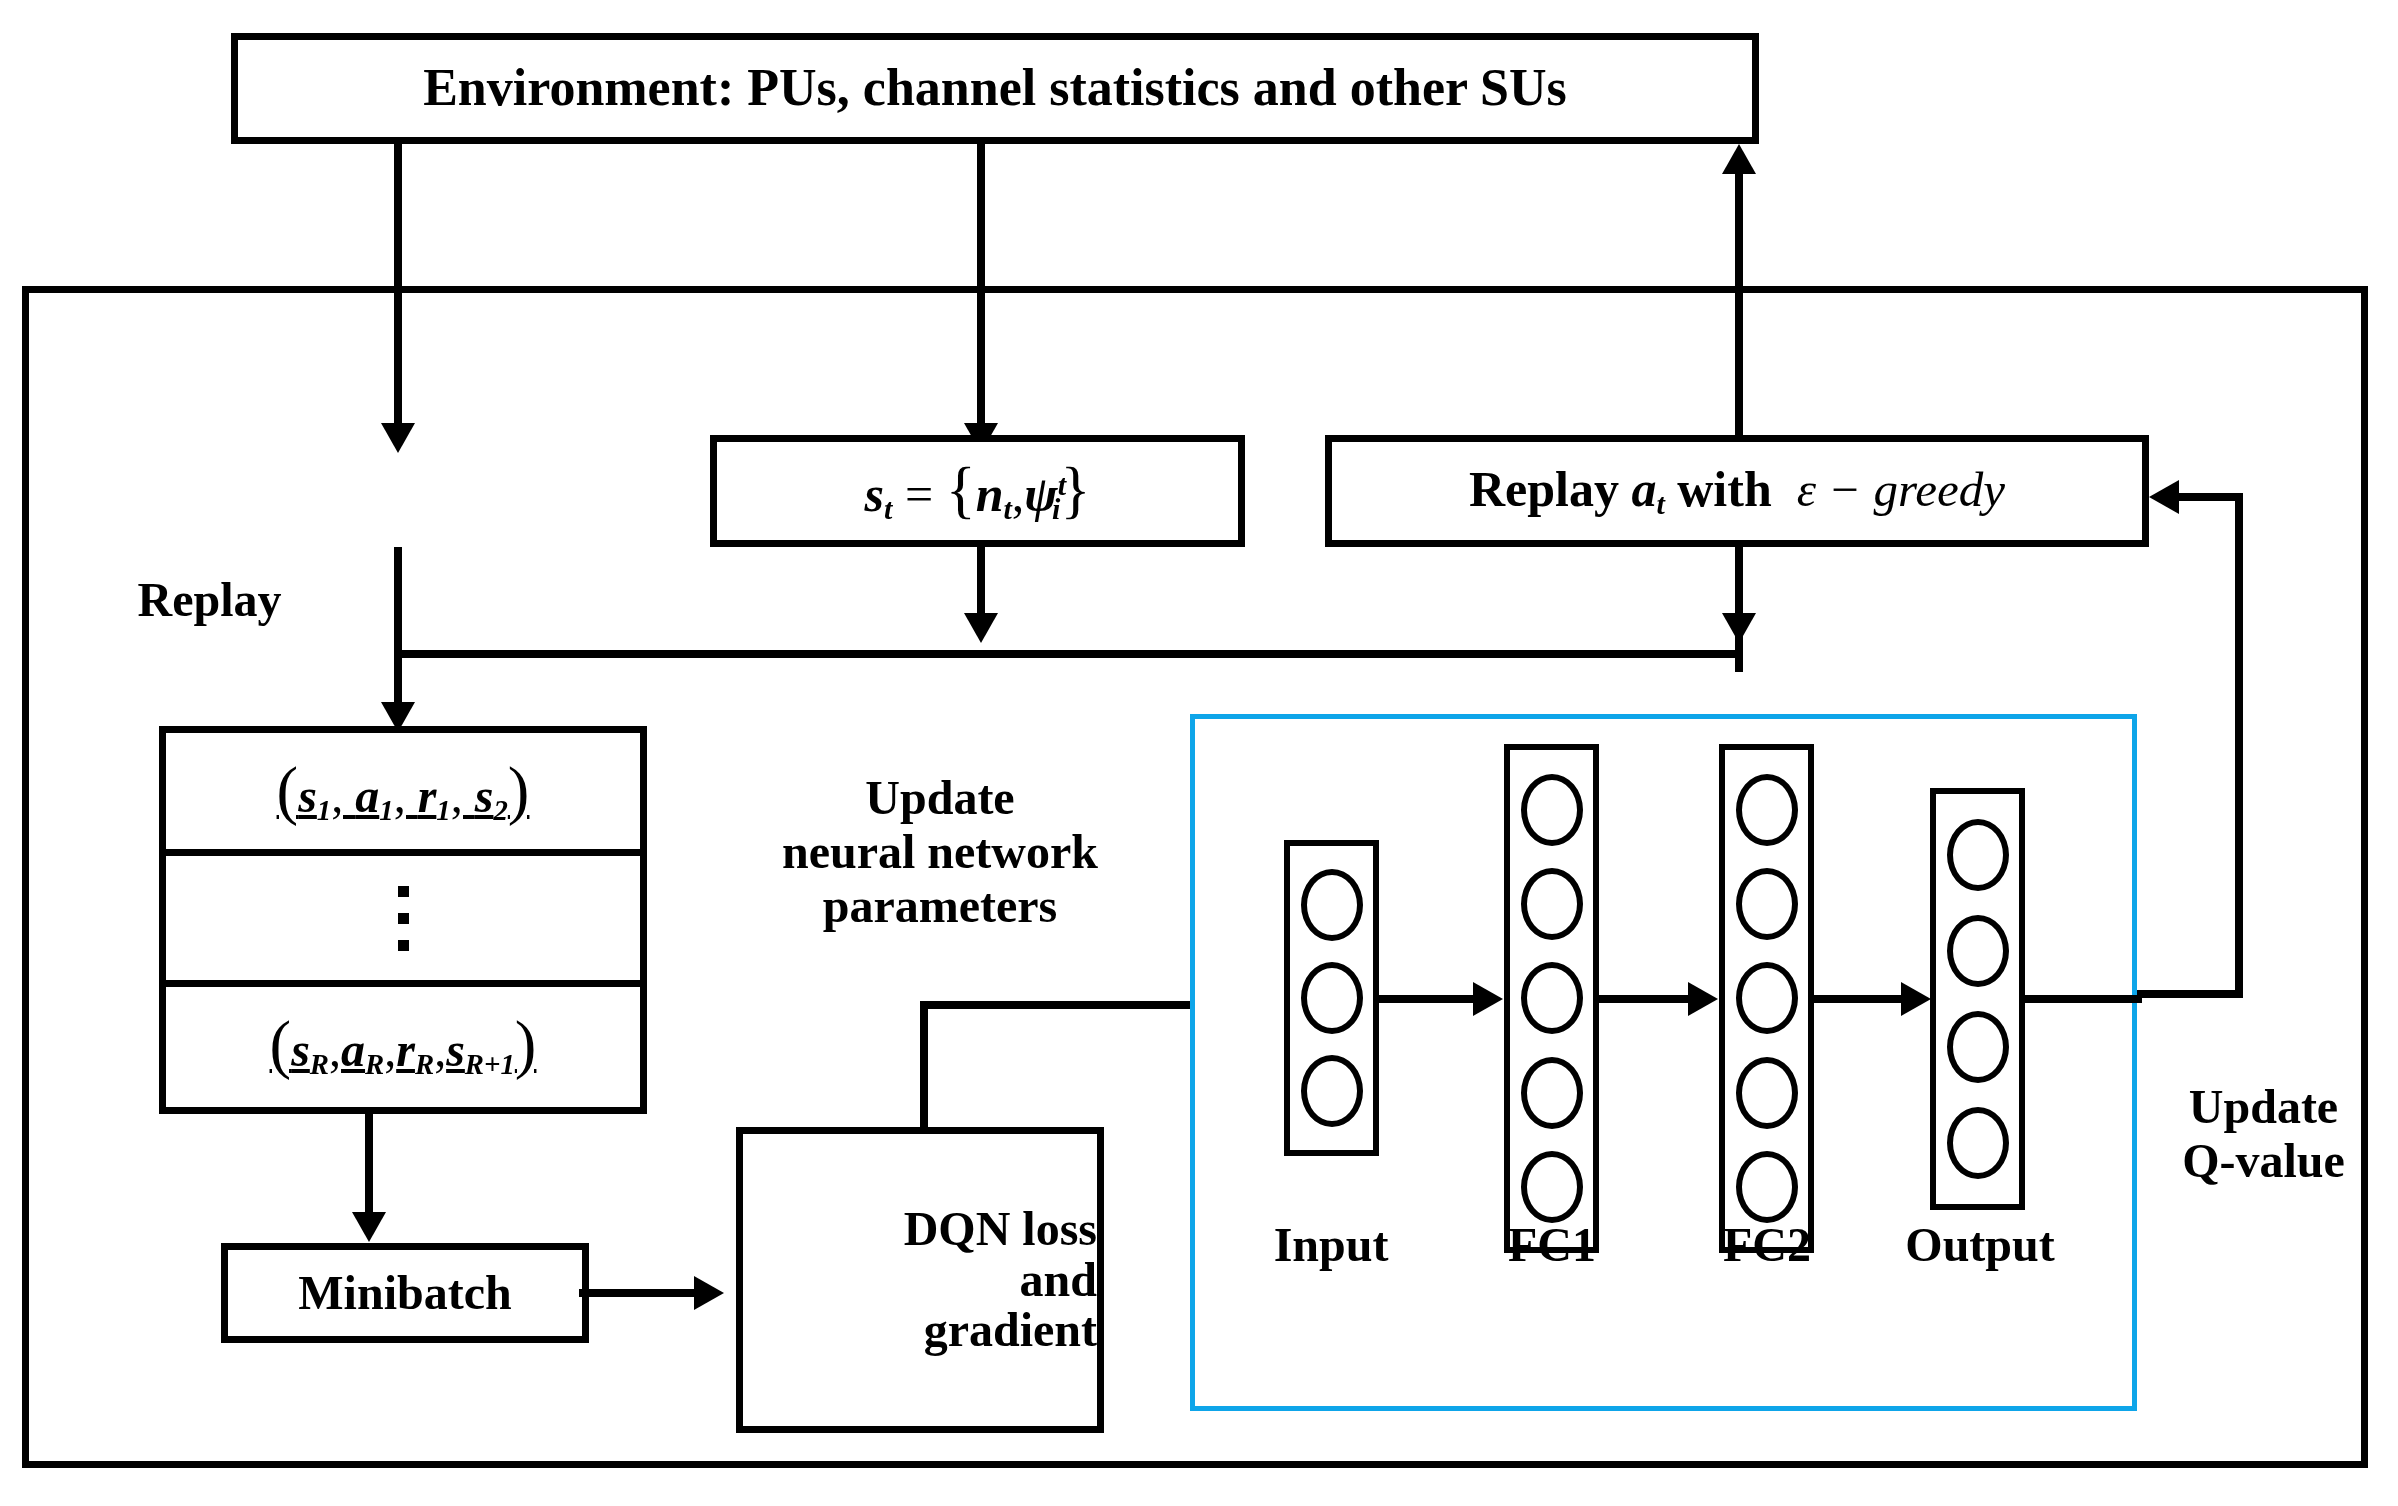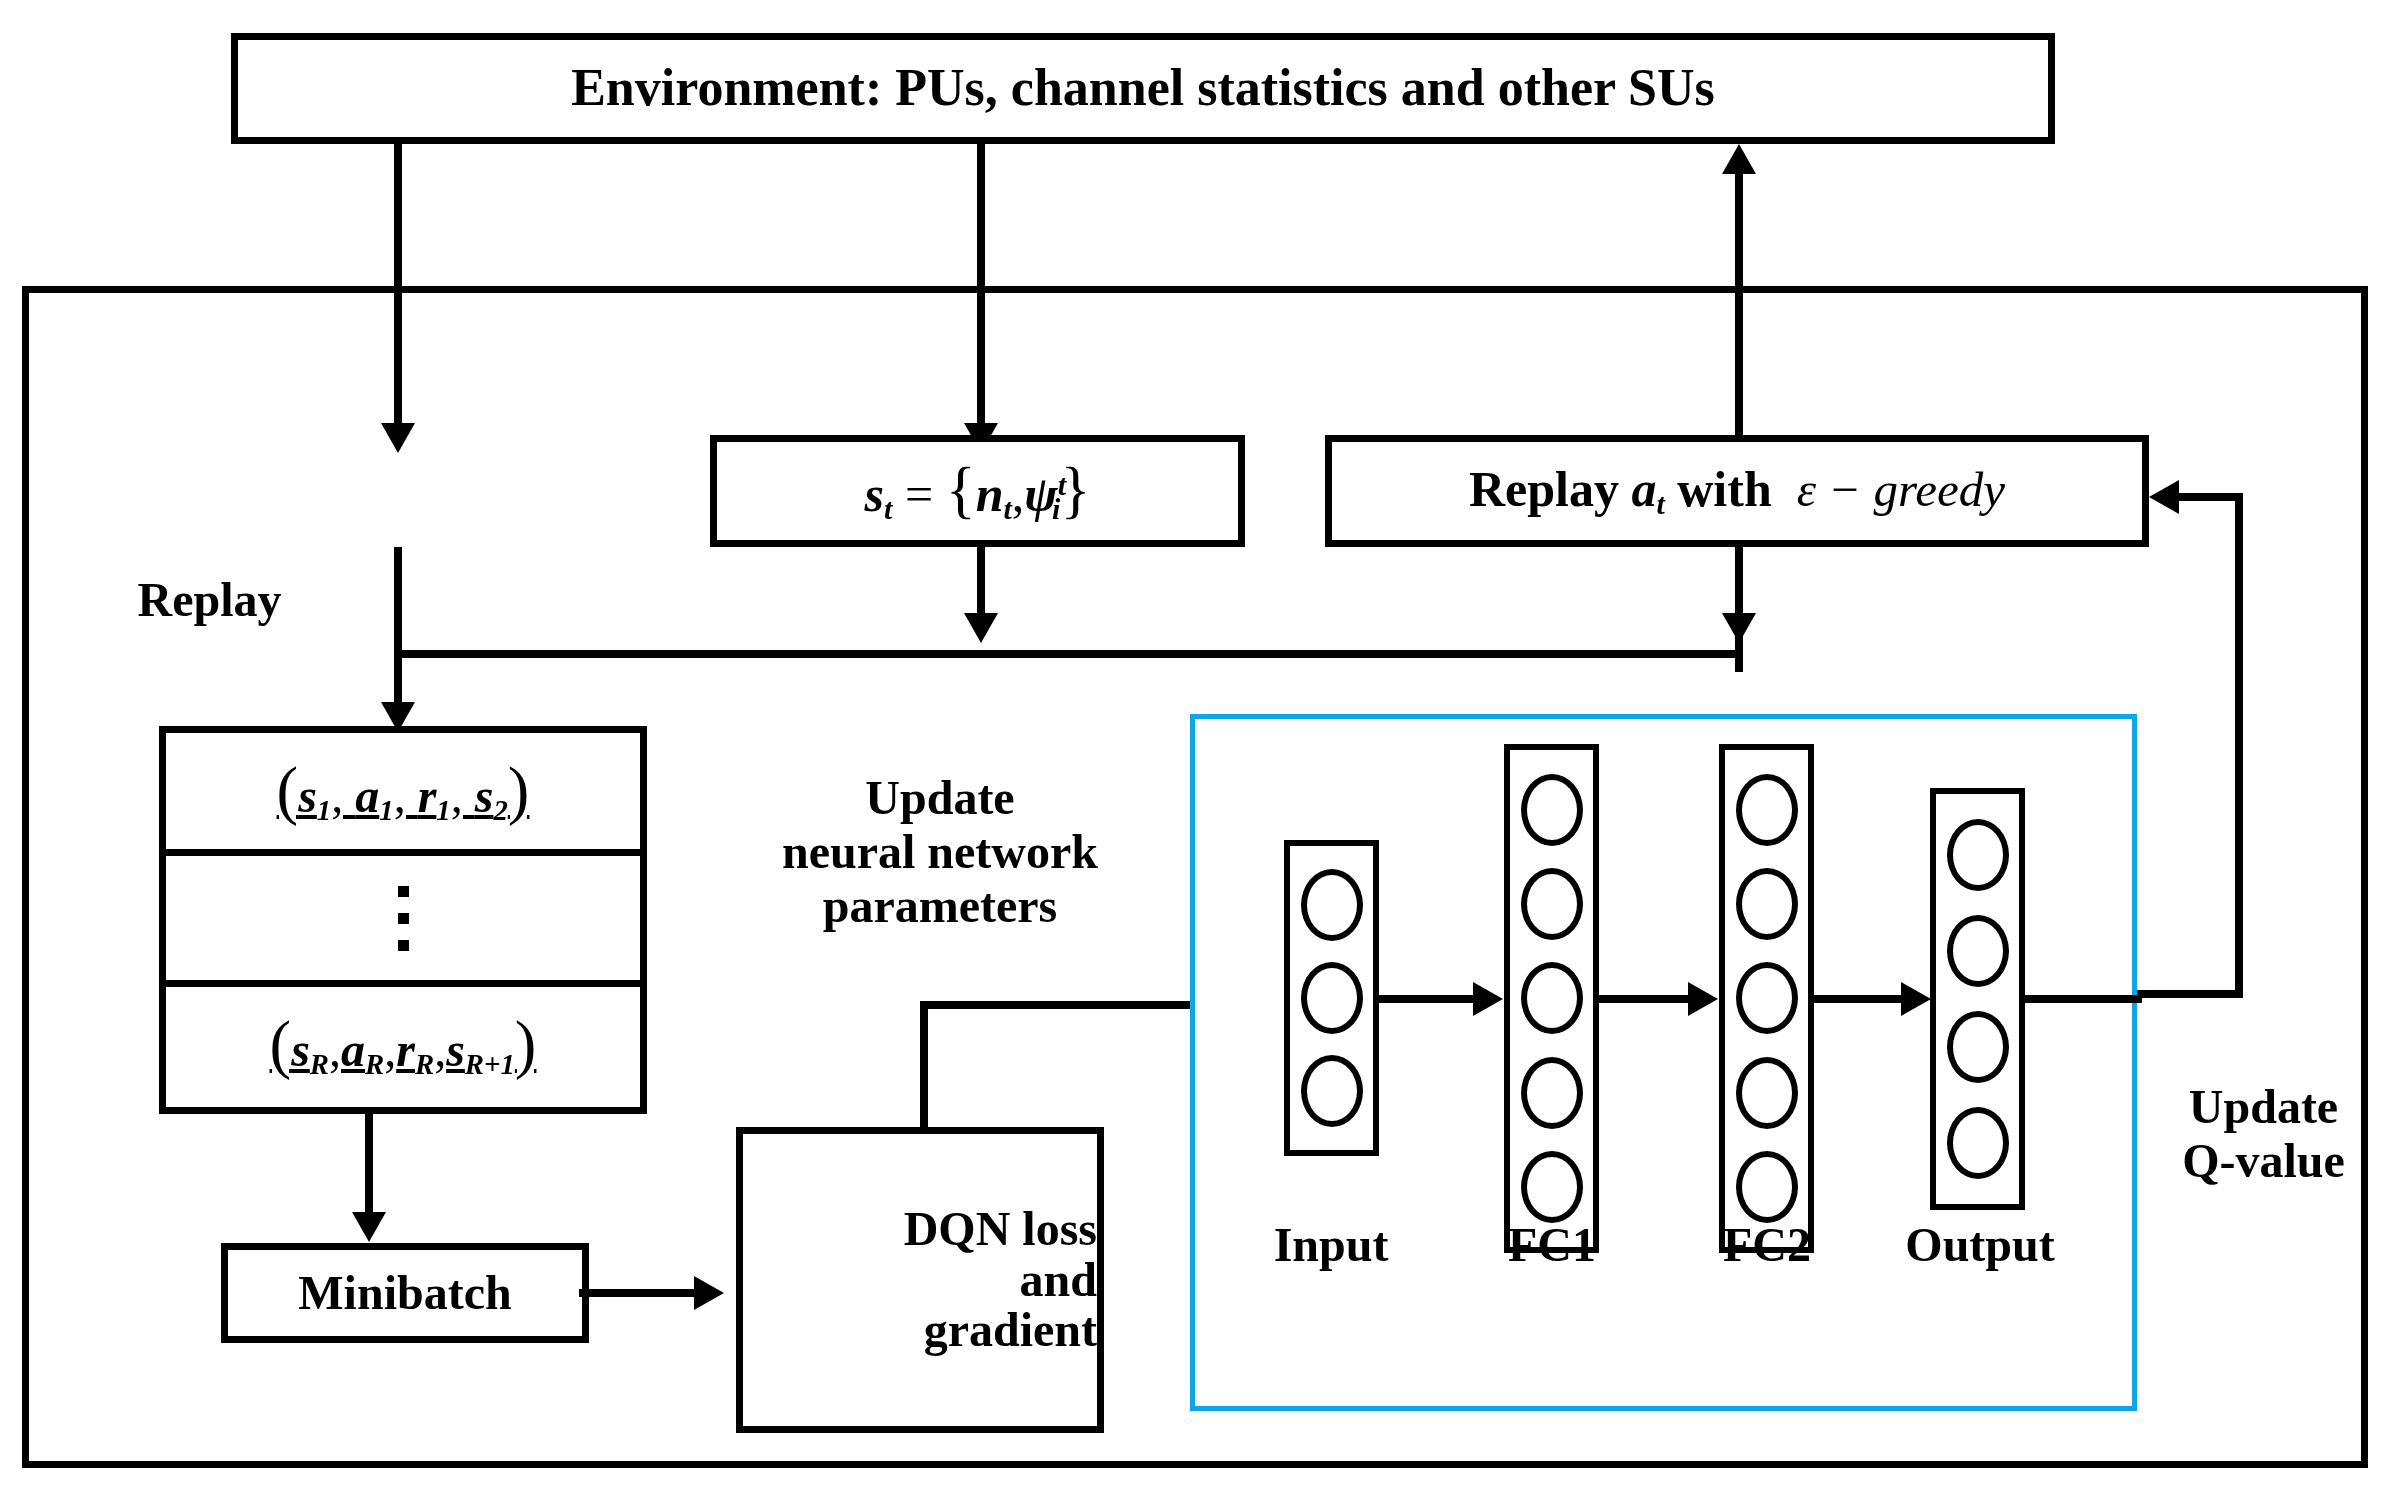--- a/index.html
+++ b/index.html
@@ -59,21 +59,21 @@
   .layer{position:absolute;box-sizing:border-box;border:6px solid #000;background:#fff;
          display:flex;flex-direction:column;align-items:center;justify-content:space-around;}
   .node{width:62px;height:72px;border:6px solid #000;border-radius:50%;box-sizing:border-box;background:#fff;}
   .layerlbl{position:absolute;font-weight:bold;text-align:center;}
 </style>
 </head>
 <body>
 
 <div id="stage">
 
-  <div class="box" id="envbox" style="left:231px;top:33px;width:1824px;height:111px;">
+  <div class="box" id="envbox" style="left:231px;top:33px;width:1528px;height:111px;">
     <span class="lbl" style="font-size:52px;">Environment:  PUs, channel statistics and other SUs</span>
   </div>
 
   <div class="outer" style="left:22px;top:286px;width:2346px;height:1182px;"></div>
 
   <div class="vline" style="left:394px;top:144px;height:284px;"></div>
   <div class="arrow-d" style="left:381px;top:423px;"></div>
 
   <div class="vline" style="left:977px;top:144px;height:284px;"></div>
   <div class="arrow-d" style="left:964px;top:423px;"></div>

